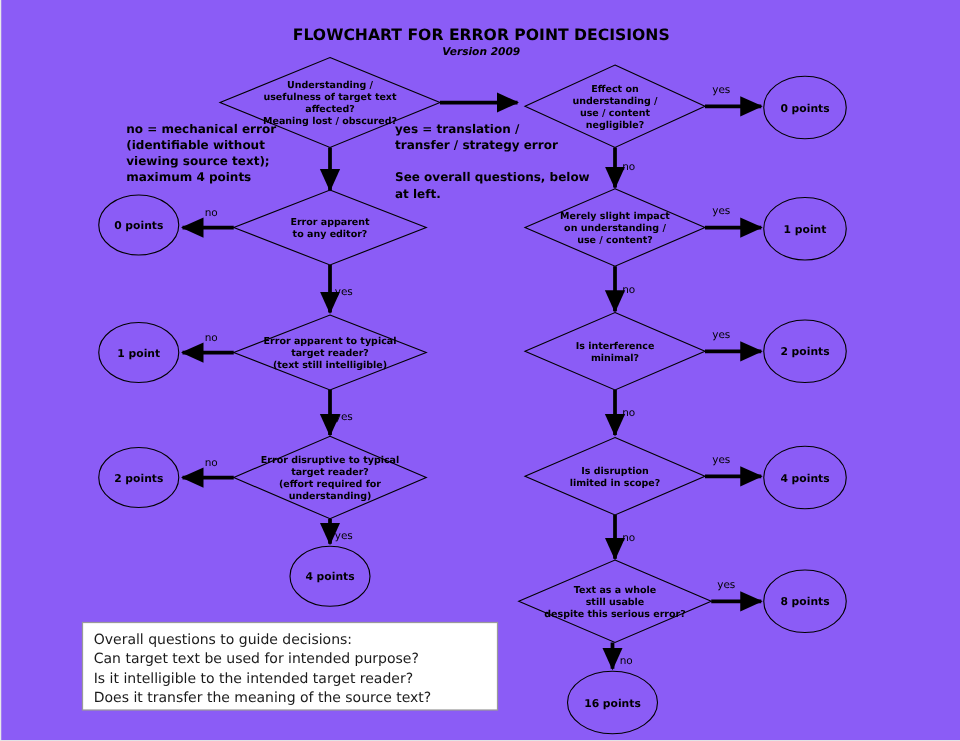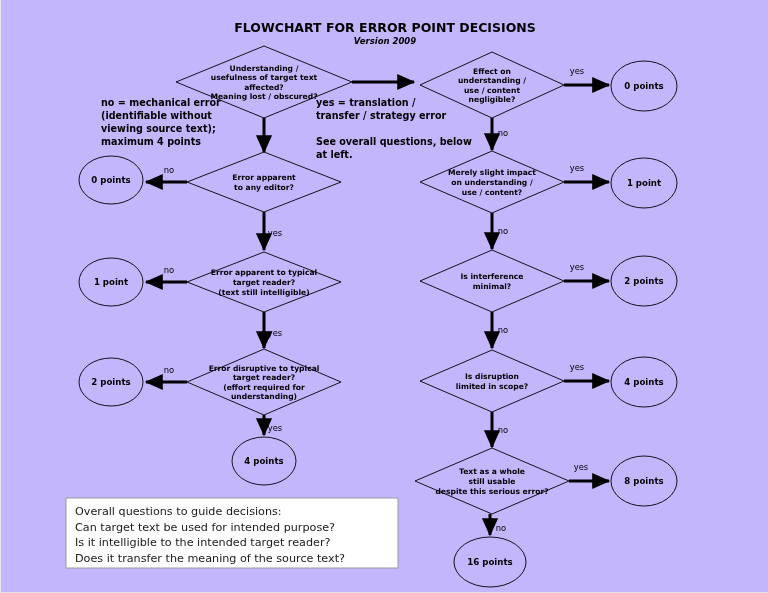--- a/index.html
+++ b/index.html
@@ -15,21 +15,21 @@
     overflow: hidden;
     font-family: "DejaVu Sans", "Liberation Sans", sans-serif;
     color: #000000;
   }
   #canvas {
     position: absolute;
     left: 0;
     top: 0;
     width: 768px;
     height: 593px;
-    background: #c4b5fd;
+    background: #8b5cf6;
     border-left: 1px solid #e8e8ea;
     border-bottom: 1px solid #e3e3e6;
     box-sizing: border-box;
   }
   svg.chart-layer {
     position: absolute;
     left: 0;
     top: 0;
     width: 768px;
     height: 593px;

